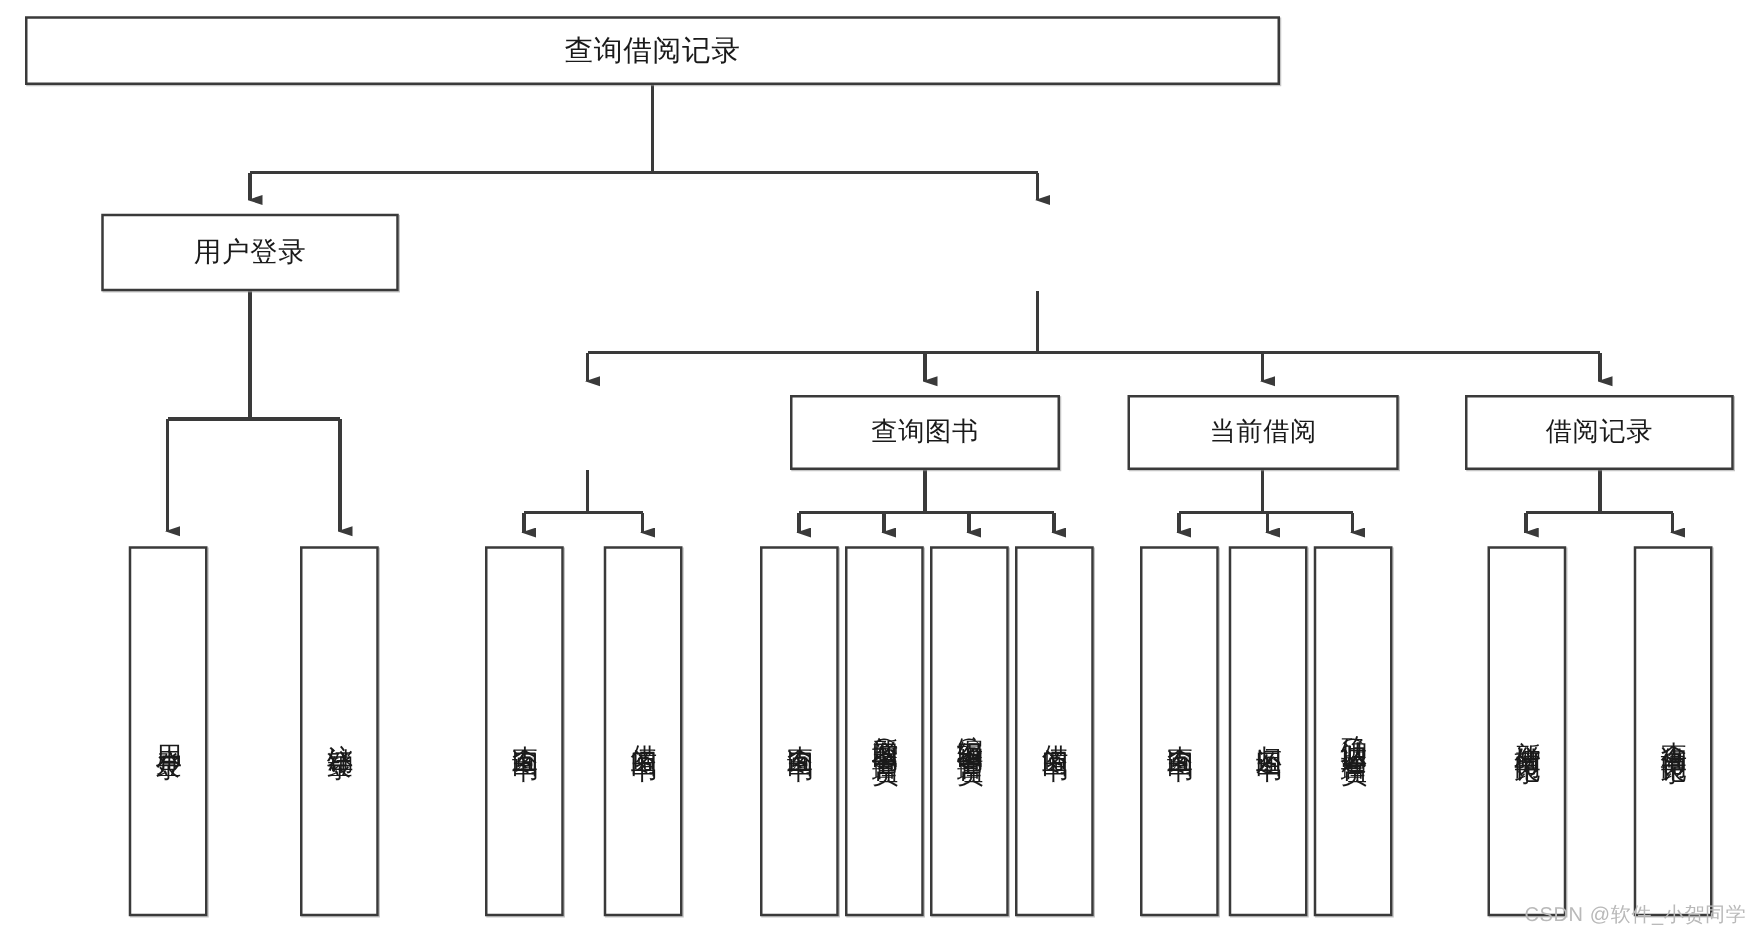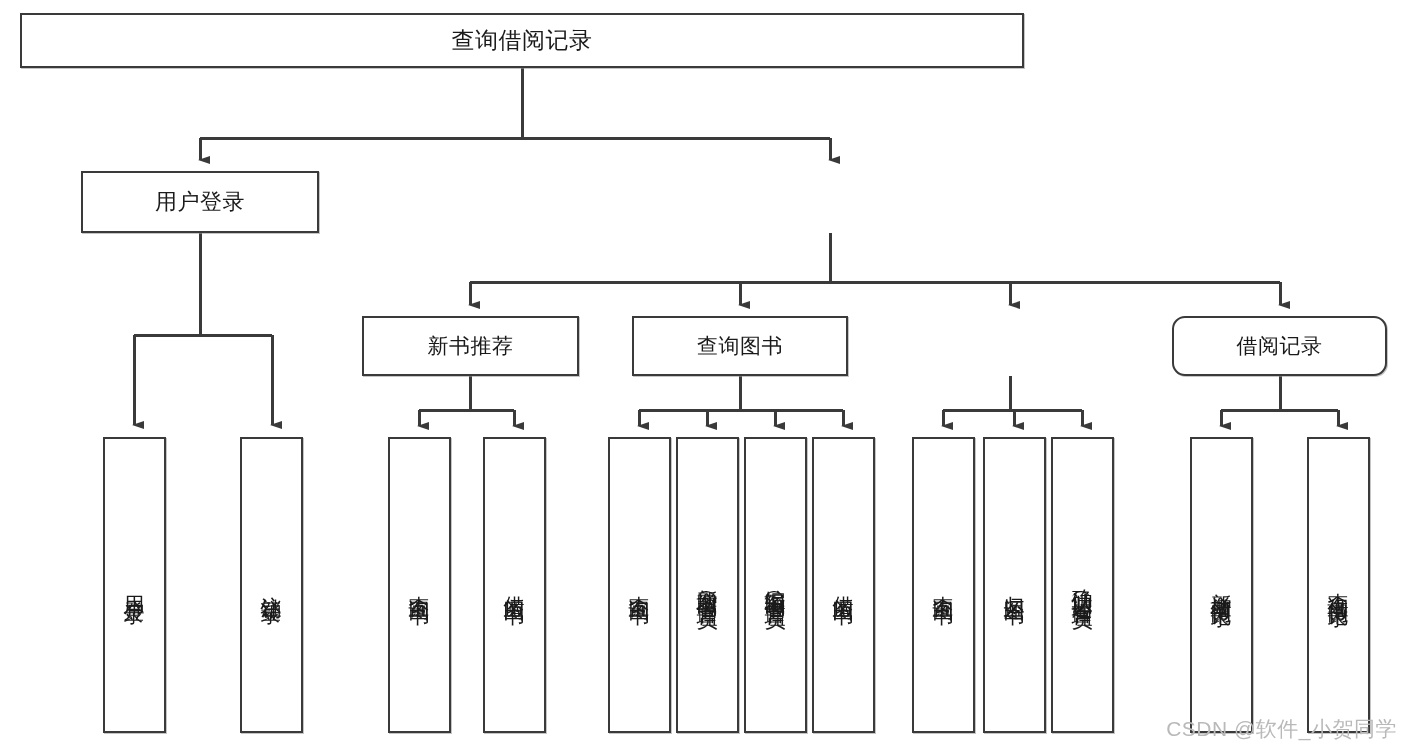--- a/index.html
+++ b/index.html
@@ -61,21 +61,21 @@
     font-size: 21px;
     line-height: 1.1;
     letter-spacing: 3px;
     white-space: nowrap;
     max-height: 100%;
   }
   #watermark {
     position: absolute;
     right: 8px;
     bottom: 4px;
-    font-size: 21px;
+    font-size: 16px;
     color: #b9b9b9;
     letter-spacing: 0.5px;
     font-family: "Liberation Sans", "DejaVu Sans", sans-serif;
     white-space: nowrap;
   }
 </style>
 </head>
 <body>
 
 <div id="diagram-root">
@@ -134,27 +134,27 @@
   </svg>
 
   <div class="node level0" id="node-root" style="left: 20px; top: 13px; width: 1004px; height: 55px;">
     <span class="node-label">查询借阅记录</span>
   </div>
 
   <div class="node level1" id="node-l1-0" style="left: 81px; top: 171px; width: 238px; height: 62px;">
     <span class="node-label">用户登录</span>
   </div>
 
-  <div class="node level2" id="node-l2-0" style="left: 362px; top: 316px; width: 217px; height: 60px;">
-    <span class="node-label">新书推荐</span>
-  </div>
   <div class="node level2" id="node-l2-1" style="left: 632px; top: 316px; width: 216px; height: 60px;">
     <span class="node-label">查询图书</span>
   </div>
-  <div class="node level2" id="node-l2-3" style="left: 1172px; top: 316px; width: 215px; height: 60px; border-radius: 13px;">
+  <div class="node level2" id="node-l2-2" style="left: 902px; top: 316px; width: 217px; height: 60px;">
+    <span class="node-label">当前借阅</span>
+  </div>
+  <div class="node level2" id="node-l2-3" style="left: 1172px; top: 316px; width: 215px; height: 60px;">
     <span class="node-label">借阅记录</span>
   </div>
 
   <div class="node leaf" id="node-leaf-0" style="left: 103px; top: 437px; width: 63px; height: 296px;">
     <span class="node-label">用户登录</span>
   </div>
   <div class="node leaf" id="node-leaf-1" style="left: 240px; top: 437px; width: 63px; height: 296px;">
     <span class="node-label">注销登录</span>
   </div>
   <div class="node leaf" id="node-leaf-2" style="left: 388px; top: 437px; width: 63px; height: 296px;">

